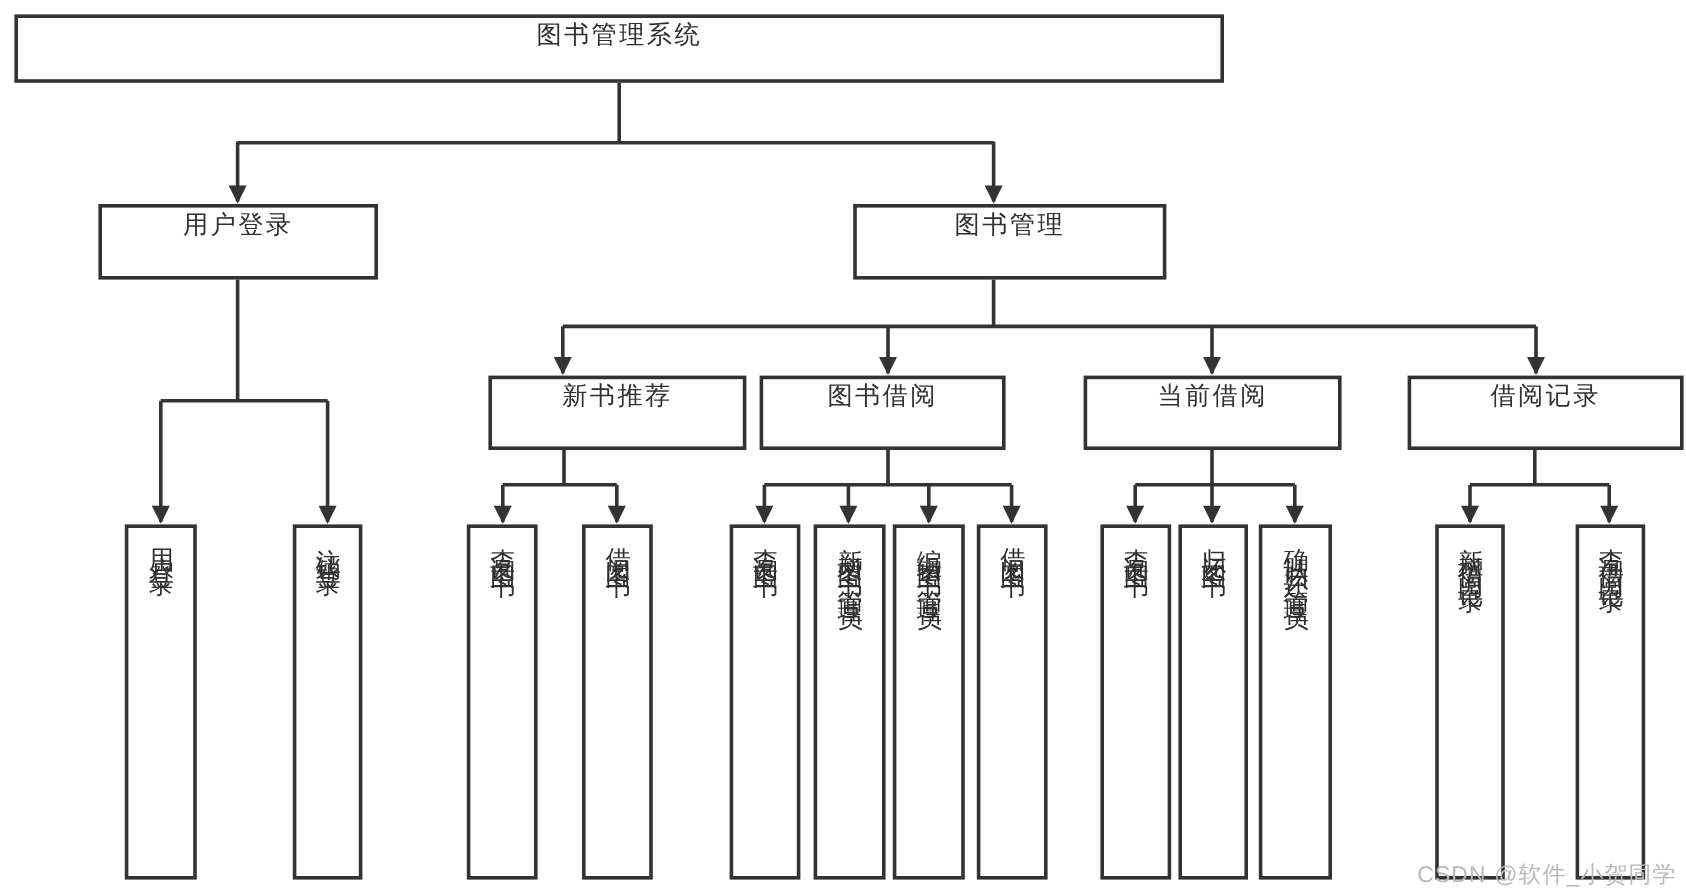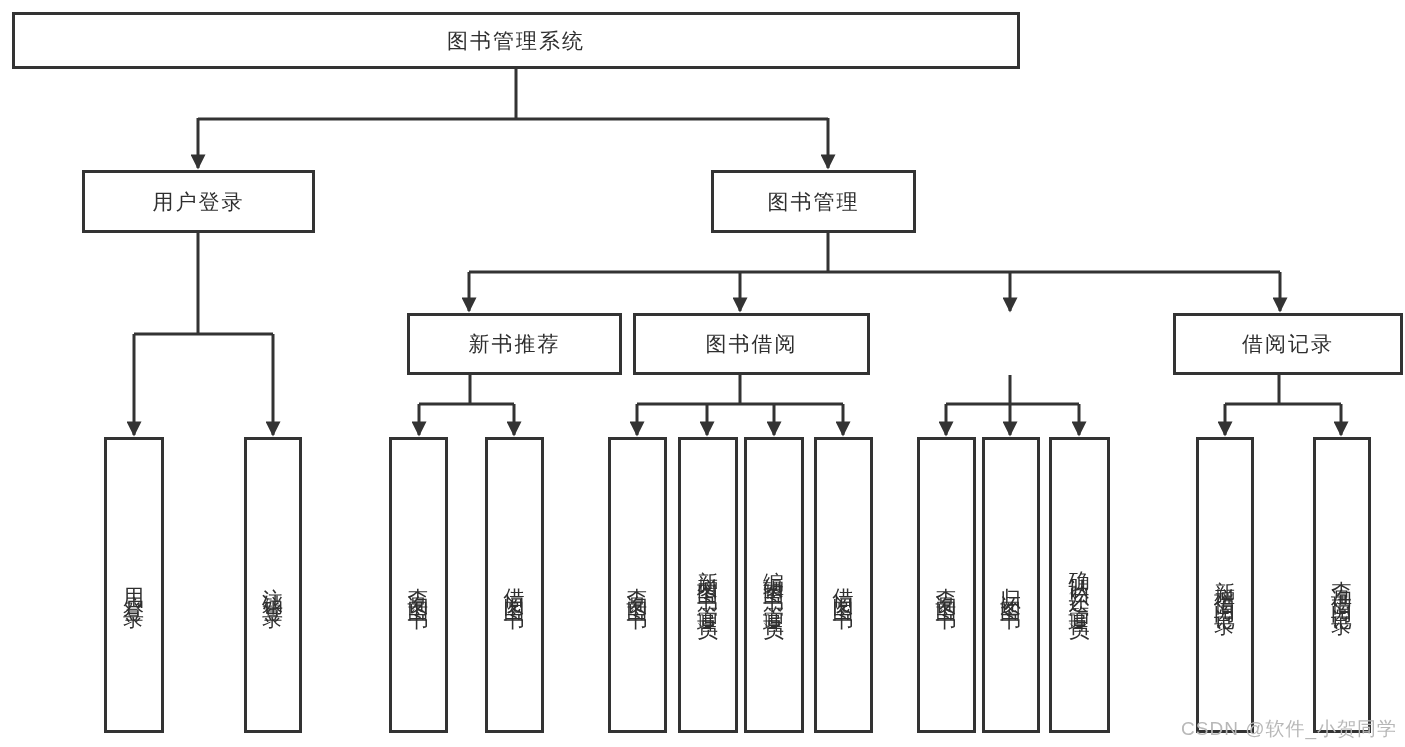--- a/index.html
+++ b/index.html
@@ -27,44 +27,44 @@
     stroke: var(--line, #333333);
     stroke-width: 3;
   }
   .connectors .arrowhead { fill: var(--line, #333333); }
   .node {
     position: absolute;
     box-sizing: border-box;
     background: #ffffff;
     border: 3px solid var(--line, #333333);
     display: flex;
-    align-items: center;
+    align-items: flex-start;
     justify-content: center;
     color: var(--text, #2f2f2f);
   }
   .node.h-box {
     font-size: 21px;
     letter-spacing: 2px;
   }
   .node.leaf {
     font-size: 21px;
   }
   .leaf .vtext {
     writing-mode: vertical-rl;
     text-orientation: mixed;
     letter-spacing: 7px;
     line-height: 1;
     white-space: nowrap;
   }
   .root-box   { left: 12px;  top: 12px;  width: 1008px; height: 57px; }
   .l2-a       { left: 82px;  top: 170px; width: 233px;  height: 63px; }
-  .l2-b       { left: 711px; top: 170px; width: 205px;  height: 63px; }
+  .l2-b       { left: 711px; top: 170px; width: 261px;  height: 63px; }
   .l3-box     { top: 313px;  height: 62px; }
   .l3-0 { left: 363px;  width: 215px; margin-left: 44px; }
-  .l3-1 { left: 633px;  width: 237px; }
+  .l3-1 { left: 633px;  width: 205px; }
   .l3-2 { left: 903px;  width: 215px; }
   .l3-3 { left: 1173px; width: 230px; }
   .leaf { top: 437px; height: 296px; }
   .lf-0  { left: 104px;  width: 60px; }
   .lf-1  { left: 244px;  width: 58px; }
   .lf-2  { left: 389px;  width: 59px; }
   .lf-3  { left: 485px;  width: 59px; }
   .lf-4  { left: 608px;  width: 59px; }
   .lf-5  { left: 678px;  width: 60px; }
   .lf-6  { left: 744px;  width: 60px; }
@@ -143,20 +143,23 @@
   <div class="node h-box l2-b">
     <span>图书管理</span>
   </div>
 
   <div class="node h-box l3-box l3-0">
     <span>新书推荐</span>
   </div>
   <div class="node h-box l3-box l3-1">
     <span>图书借阅</span>
   </div>
+  <div class="node h-box l3-box l3-2">
+    <span>当前借阅</span>
+  </div>
   <div class="node h-box l3-box l3-3">
     <span>借阅记录</span>
   </div>
 
   <div class="node leaf lf-0">
     <span class="vtext">用户登录</span>
   </div>
   <div class="node leaf lf-1">
     <span class="vtext">注销登录</span>
   </div>

